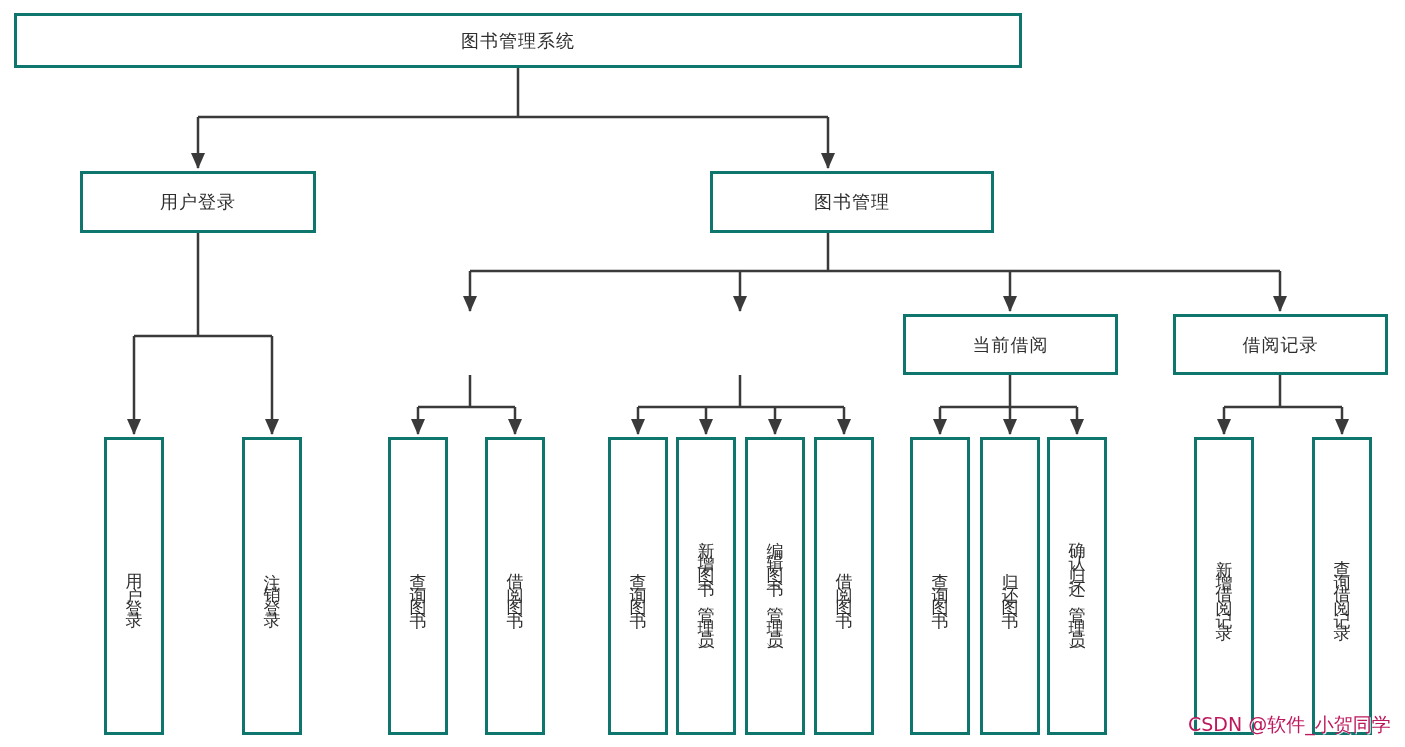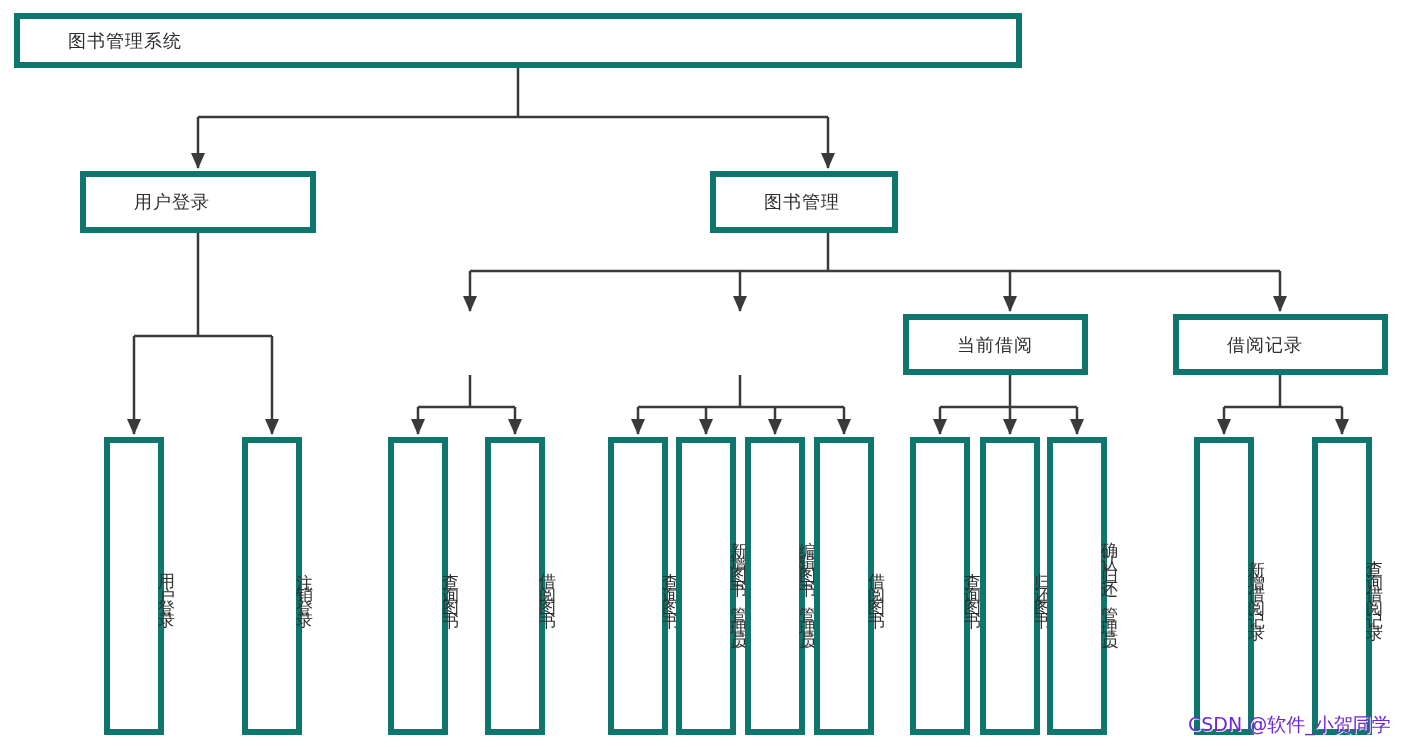--- a/index.html
+++ b/index.html
@@ -22,26 +22,26 @@
     pointer-events: none;
   }
   .wire {
     stroke: #3a3a3a;
     stroke-width: 2.5;
     fill: none;
   }
   .node {
     position: absolute;
     box-sizing: border-box;
-    border: 6px solid #0f766e;
+    border: 3px solid #0f766e;
     background: #ffffff;
     display: flex;
     align-items: center;
+    justify-content: center;
     color: #2e2e2e;
-    padding-left: 48px;
   }
   .hbox {
     font-size: 18px;
     letter-spacing: 1px;
   }
   .vbox {
     width: 60px;
     top: 437px;
     height: 298px;
     font-size: 17px;
@@ -52,21 +52,21 @@
     text-orientation: mixed;
     letter-spacing: 13px;
     line-height: 1;
     white-space: nowrap;
   }
   .watermark {
     position: absolute;
     left: 1188px;
     top: 712px;
     font-size: 19px;
-    color: #6d28d9;
+    color: #be185d;
     text-shadow: 1px 1px 0 rgba(255,255,255,0.85);
     white-space: nowrap;
     z-index: 5;
   }
 </style>
 </head>
 <body>
 
 <div class="canvas">
 
@@ -106,25 +106,25 @@
     <path class="wire" marker-end="url(#arrow)" d="M1342 407 V434"></path>
   </svg>
 
   <div class="node hbox" style="left:14px; top:13px; width:1008px; height:55px;">
     <span>图书管理系统</span>
   </div>
 
   <div class="node hbox" style="left:80px; top:171px; width:236px; height:62px;">
     <span>用户登录</span>
   </div>
-  <div class="node hbox" style="left:710px; top:171px; width:188px; height:62px;">
+  <div class="node hbox" style="left:710px; top:171px; width:284px; height:62px;">
     <span>图书管理</span>
   </div>
 
-  <div class="node hbox" style="left:903px; top:314px; width:185px; height:61px;">
+  <div class="node hbox" style="left:903px; top:314px; width:215px; height:61px;">
     <span>当前借阅</span>
   </div>
   <div class="node hbox" style="left:1173px; top:314px; width:215px; height:61px;font-family:Liberation Serif, serif;">
     <span>借阅记录</span>
   </div>
 
   <div class="node vbox" style="left:104px;">
     <span class="vtext">用户登录</span>
   </div>
   <div class="node vbox" style="left:242px;">

